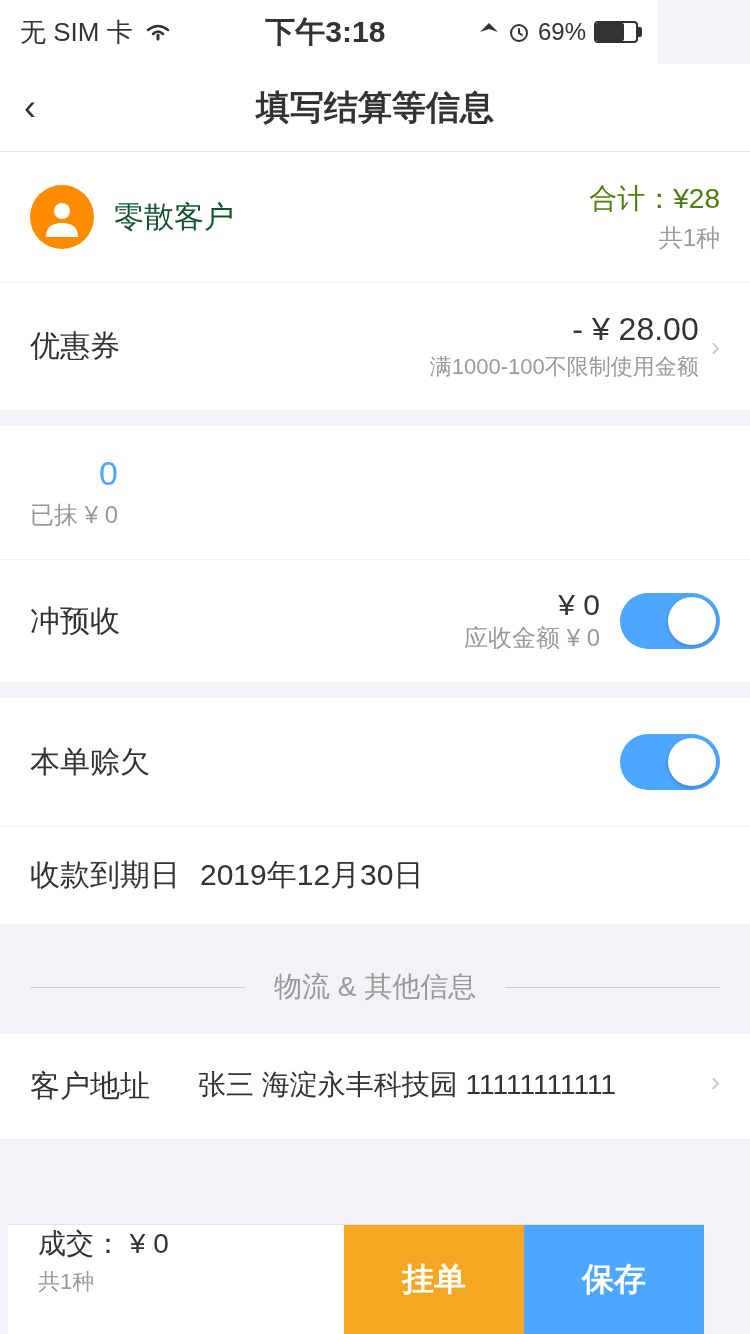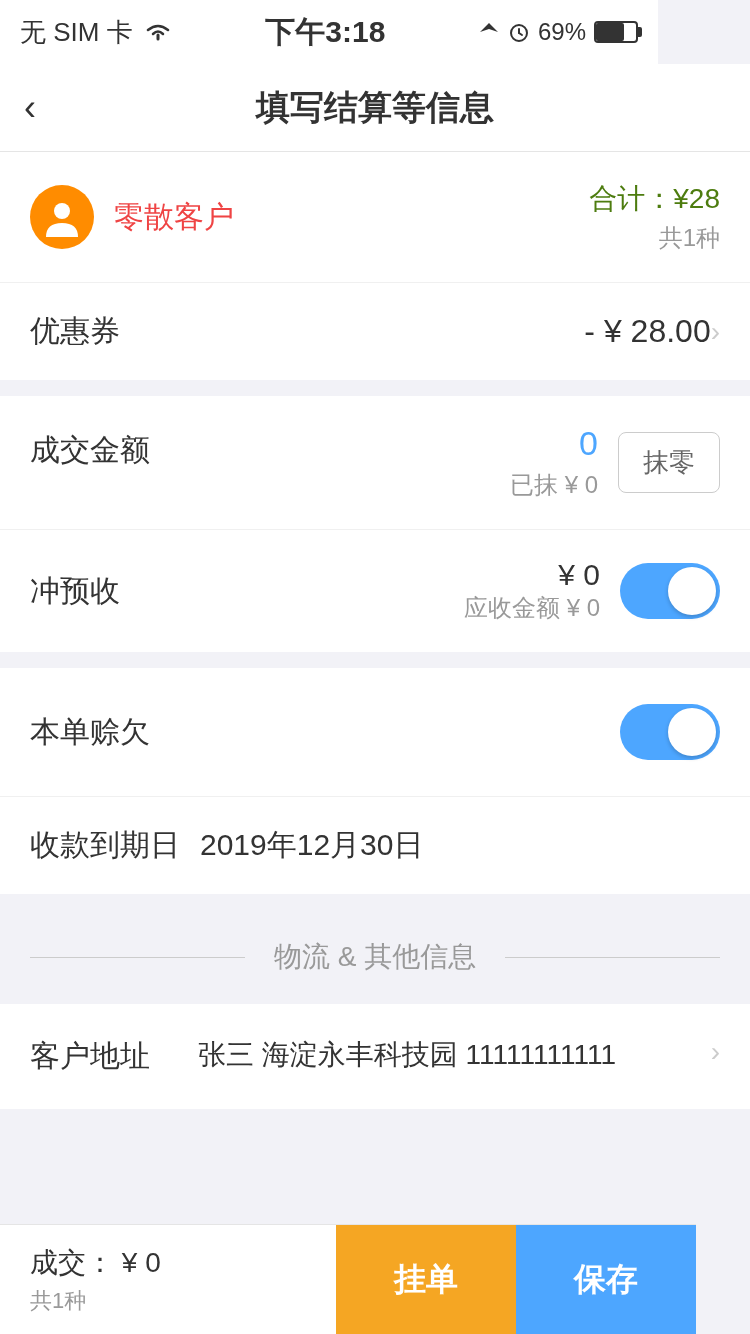--- a/index.html
+++ b/index.html
@@ -101,35 +101,35 @@
       width: 64px;
       height: 64px;
       border-radius: 50%;
       background: #ff8c00;
       display: flex;
       align-items: center;
       justify-content: center;
       overflow: hidden;
     }
     .customer-avatar svg { width: 44px; height: 44px; }
-    .customer-name { font-size: 30px; color: #ef4444; font-weight: 500; }
+    .customer-name { font-size: 30px; color: #14532d; font-weight: 500; }
     .customer-right { text-align: right; }
     .customer-total { font-size: 28px; color: #4d7c0f; }
     .customer-count { font-size: 24px; color: #999; margin-top: 4px; }
 
     
     .coupon-row {
       padding: 28px 30px;
       display: flex;
       align-items: center;
       justify-content: space-between;
       border-top: 1px solid #f0f0f0;
     }
     .coupon-label { font-size: 30px; color: #333; }
-    .coupon-right { display: flex; align-items: center; }
+    .coupon-right { display: flex; align-items: center; gap: 12px; }
     .coupon-right-text { text-align: right; }
     .coupon-discount { font-size: 32px; color: #333; font-weight: 500; }
     .coupon-desc { font-size: 22px; color: #999; margin-top: 4px; }
     .chevron-right { font-size: 28px; color: #ccc; }
 
     
     .deal-section {
       background: #fff;
       margin-bottom: 16px;
     }
@@ -246,26 +246,25 @@
       gap: 24px;
     }
     .address-label { font-size: 30px; color: #333; flex-shrink: 0; }
     .address-value { font-size: 28px; color: #333; margin-left: 24px; flex: 1; }
     .address-chevron { font-size: 28px; color: #ccc; }
 
     
     .bottom-bar {
       position: fixed;
       bottom: 0;
-      left: 0;
+      left: 8px;
       width: 696px;
       height: 110px;
       background: #fff;
       display: flex;
-      align-items: center;
       border-top: 1px solid #e5e5e5;
     }
     .bottom-summary {
       flex: 1;
       padding: 0 30px;
     }
     .bottom-deal { font-size: 28px; color: #333; }
     .bottom-count { font-size: 22px; color: #999; margin-top: 4px; }
     .bottom-btn {
       height: 110px;
@@ -334,35 +333,34 @@
       <div class="customer-total">合计：¥28</div>
       <div class="customer-count">共1种</div>
     </div>
   </div>
 
   <div class="coupon-row">
     <span class="coupon-label">优惠券</span>
     <div class="coupon-right">
       <div class="coupon-right-text">
         <div class="coupon-discount">- ¥ 28.00</div>
+        <div class="coupon-desc">满1000-100不限制使用金额</div>
       </div>
       <span class="chevron-right">›</span>
     </div>
   </div>
 </div>
 
 <div class="deal-section">
   <div class="deal-row">
-    <span class="deal-label">成交金额</span>
     <div class="deal-right">
       <div class="deal-amount-block">
         <div class="deal-amount">0</div>
         <div class="deal-wiped">已抹  ¥ 0</div>
       </div>
-      <button class="round-zero-btn">抹零</button>
     </div>
   </div>
 
   <div class="prepay-row">
     <span class="prepay-label">冲预收</span>
     <div class="prepay-right">
       <div class="prepay-amount-block">
         <div class="prepay-amount">¥ 0</div>
         <div class="prepay-receivable">应收金额 ¥ 0</div>
       </div>

